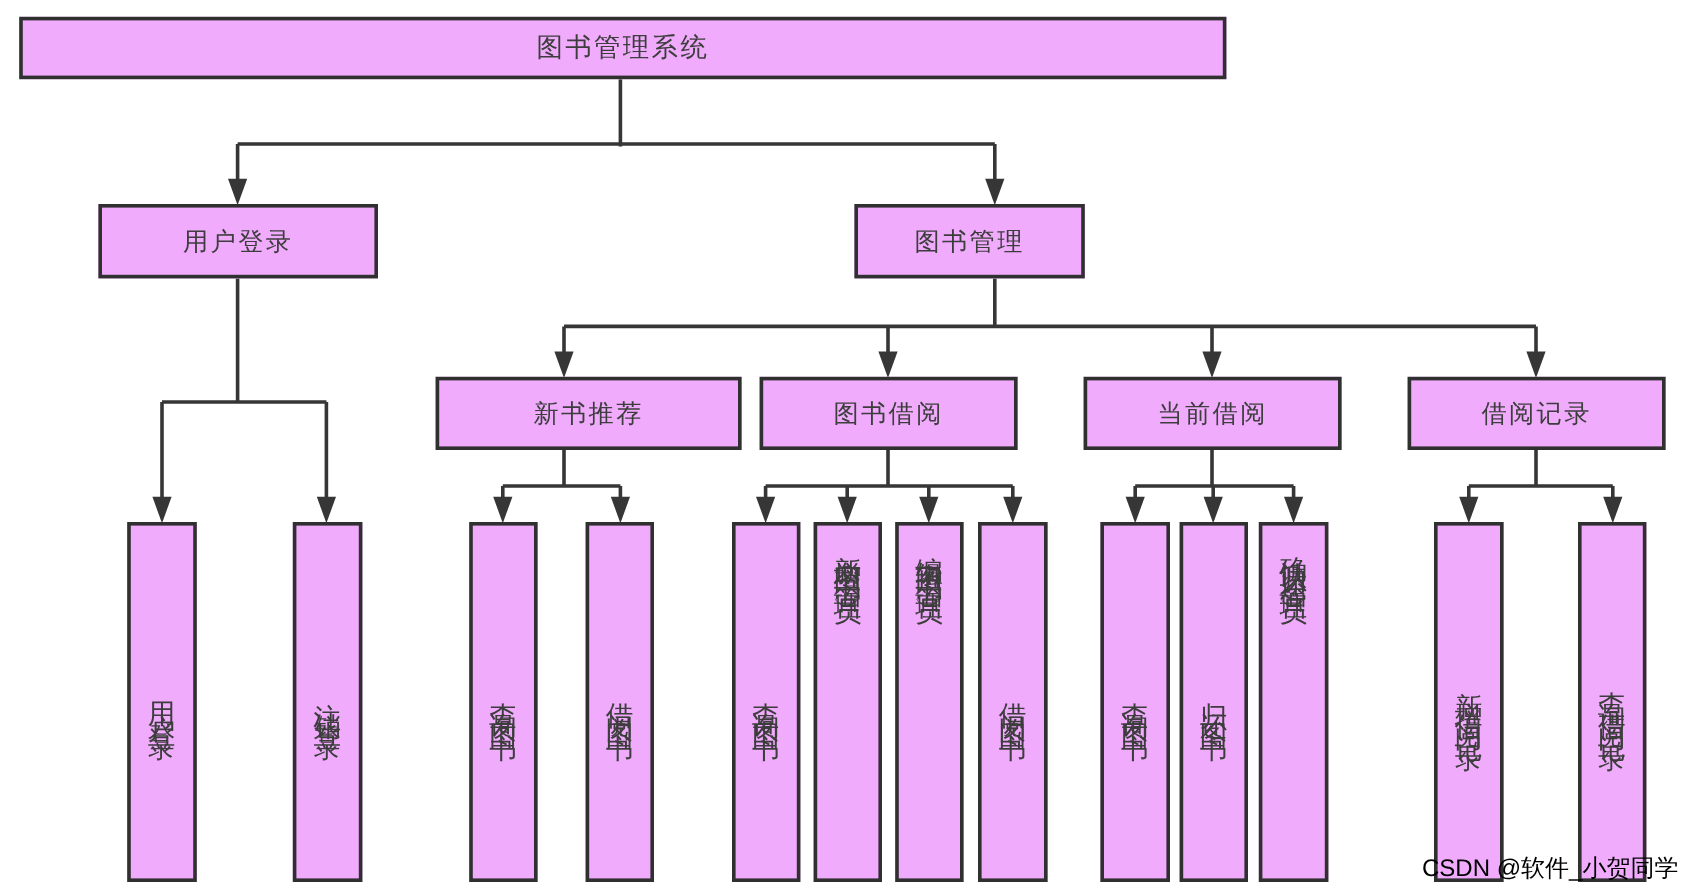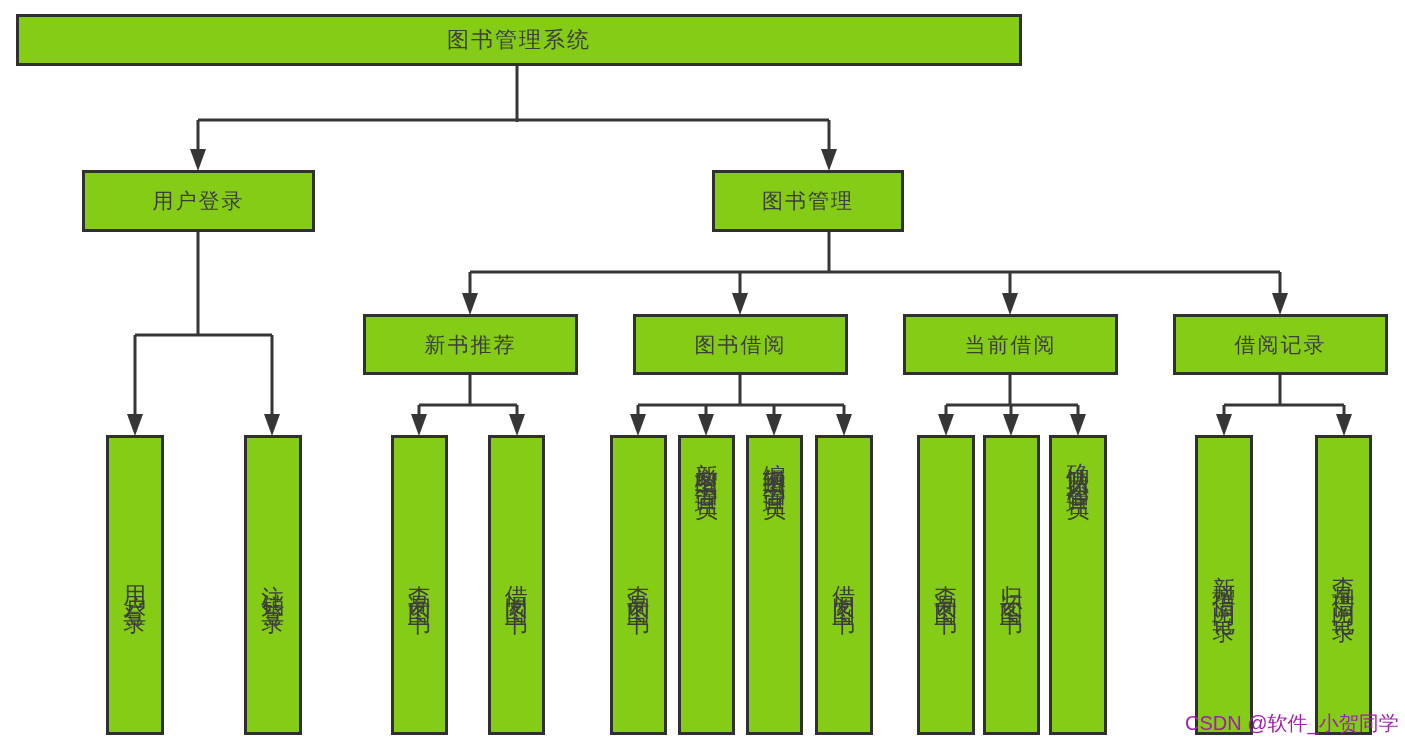--- a/index.html
+++ b/index.html
@@ -7,21 +7,21 @@
     position: relative;
     width: 1405px;
     height: 747px;
     background: #ffffff;
     font-family: "Liberation Sans", sans-serif;
     color: #3d3d3d;
     overflow: hidden;
   }
   .box {
     position: absolute;
-    background: #84cc16;
+    background: #f0abfc;
     border: 3px solid #303030;
     box-sizing: border-box;
     display: flex;
     align-items: center;
     justify-content: center;
     z-index: 2;
   }
   .hlabel {
     font-size: 21px;
     letter-spacing: 2px;
@@ -44,21 +44,21 @@
     z-index: 1;
     pointer-events: none;
   }
   .watermark {
     position: absolute;
     left: 1185px;
     top: 710px;
     width: 210px;
     text-align: right;
     font-size: 20px;
-    color: #a21caf;
+    color: #000000;
     white-space: nowrap;
     z-index: 3;
   }
 </style>
 </head>
 <body>
 
 <div class="canvas">
 
   <svg class="connector-svg" viewBox="0 0 1405 747" xmlns="http://www.w3.org/2000/svg">
@@ -98,21 +98,21 @@
     <span class="hlabel root-label">图书管理系统</span>
   </div>
 
   <div class="box" style="left:82px; top:170px; width:233px; height:62px;">
     <span class="hlabel">用户登录</span>
   </div>
   <div class="box" style="left:712px; top:170px; width:192px; height:62px;">
     <span class="hlabel">图书管理</span>
   </div>
 
-  <div class="box" style="left:363px; top:314px; width:215px; height:61px;align-items:center;">
+  <div class="box" style="left:363px; top:314px; width:255px; height:61px;align-items:center;">
     <span class="hlabel">新书推荐</span>
   </div>
   <div class="box" style="left:633px; top:314px; width:215px; height:61px;">
     <span class="hlabel">图书借阅</span>
   </div>
   <div class="box" style="left:903px; top:314px; width:215px; height:61px;align-items:center;">
     <span class="hlabel">当前借阅</span>
   </div>
   <div class="box" style="left:1173px; top:314px; width:215px; height:61px;">
     <span class="hlabel">借阅记录</span>

